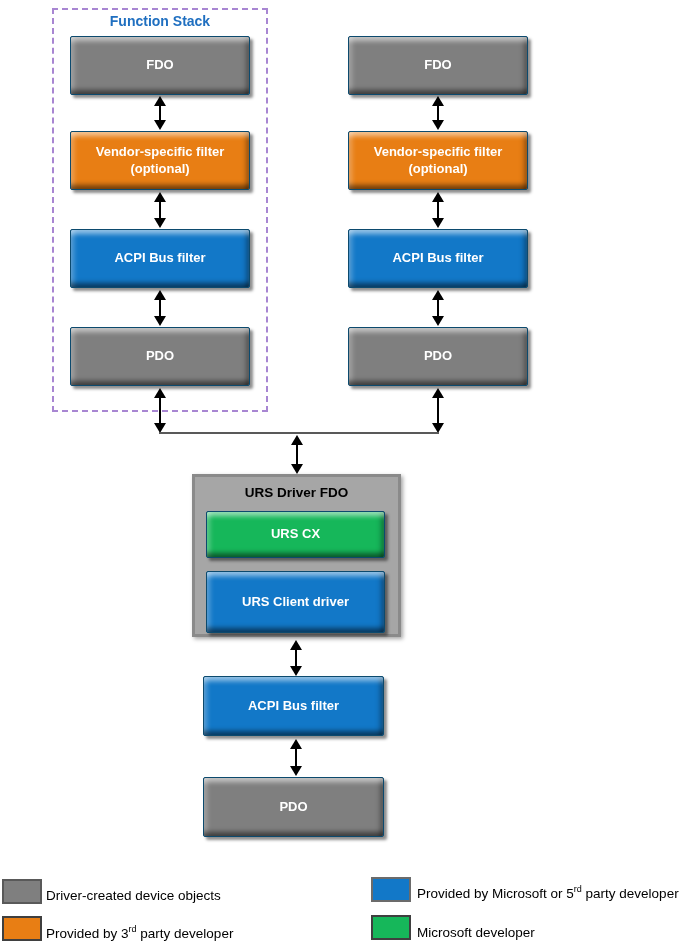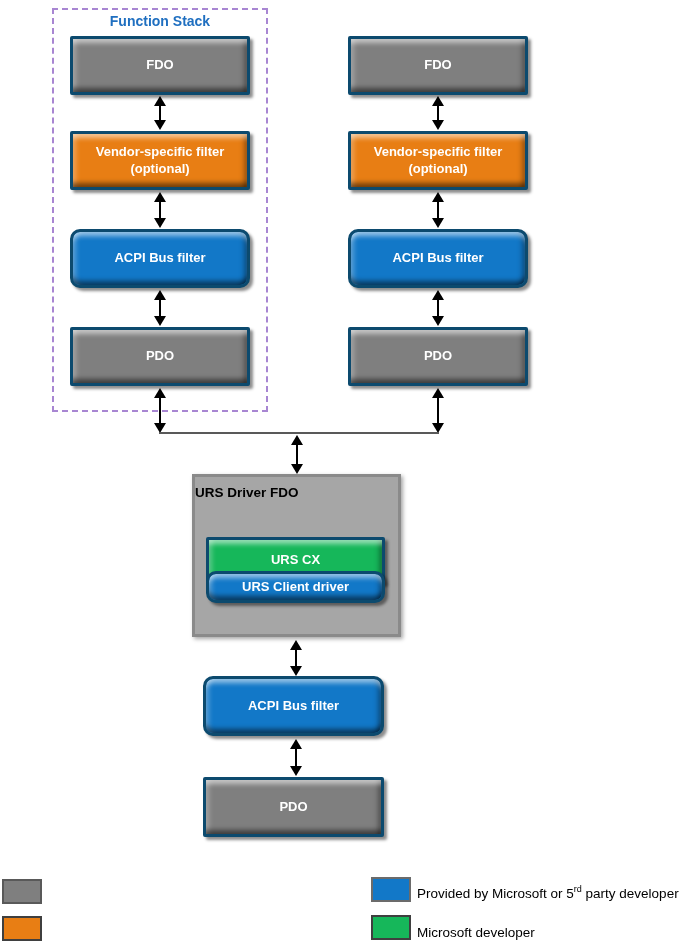--- a/index.html
+++ b/index.html
@@ -5,44 +5,44 @@
   html,body{margin:0;padding:0;background:#ffffff;}
   .page{position:relative;width:691px;height:948px;background:#ffffff;
         font-family:"Liberation Sans",sans-serif;overflow:hidden;padding-left:16px;}
 
   .dashed-container{position:absolute;border:2px dashed var(--purple);background:transparent;}
   .stack-title{position:absolute;left:0;right:0;top:3px;text-align:center;
                color:var(--title-blue);font-weight:bold;font-size:14px;}
 
   .box{position:absolute;display:flex;align-items:center;justify-content:center;
        text-align:center;color:#ffffff;font-weight:bold;font-size:13px;line-height:1.3;
-       border:3px solid #0c4a6e;border-radius:2px;padding:0 3px;box-sizing:border-box;
+       border:1px solid #0c4a6e;border-radius:2px;padding:0 3px;box-sizing:border-box;
        box-shadow:
          inset 0 7px 5px -3px rgba(255,255,255,.55),
          inset 0 -7px 5px -3px rgba(0,0,0,.5),
          inset 7px 0 5px -4px rgba(255,255,255,.3),
          inset -7px 0 5px -4px rgba(0,0,0,.35),
          3px 3px 3px rgba(0,0,0,.45);}
   .box.gray{background:var(--box-gray);}
   .box.orange{background:var(--box-orange);}
-  .box.blue{background:var(--box-blue);border-radius:10px;}
-  .box.green{background:var(--box-green);margin-top:26px;}
+  .box.blue{background:var(--box-blue);}
+  .box.green{background:var(--box-green);}
 
   .varrow{position:absolute;width:12px;}
   .varrow .shaft{position:absolute;left:5px;top:7px;bottom:7px;width:2px;background:var(--arrow);}
   .varrow::before,.varrow::after{content:"";position:absolute;left:0;
        border-left:6px solid transparent;border-right:6px solid transparent;}
   .varrow::before{top:0;border-bottom:10px solid var(--arrow);}
   .varrow::after{bottom:0;border-top:10px solid var(--arrow);}
 
   .hline{position:absolute;height:2px;background:var(--connector);}
 
   .urs-container{position:absolute;background:var(--container-gray);
        border:3px solid #8a8a8a;box-shadow:2px 2px 4px rgba(0,0,0,.35);box-sizing:border-box;}
-  .urs-title{position:absolute;left:0;right:0;top:8px;text-align:left;
+  .urs-title{position:absolute;left:0;right:0;top:8px;text-align:center;
        color:#000000;font-weight:bold;font-size:13.5px;}
 
   .legend-swatch{position:absolute;width:40px;height:25px;border:2px solid #3f3f3f;box-sizing:border-box;}
   .legend-swatch.gray{background:var(--box-gray);border-color:#595959;}
   .legend-swatch.orange{background:var(--box-orange);}
   .legend-swatch.blue{background:var(--box-blue);border-color:#6b6b6b;}
   .legend-swatch.green{background:var(--box-green);}
   .legend-label{position:absolute;font-size:13.5px;color:#000000;line-height:17px;white-space:nowrap;}
   .legend-label sup{font-size:9px;}
 </style>
@@ -92,35 +92,37 @@
     </div>
 
   <div class="hline" style="left:159px;top:432px;width:280px"></div>
   <div class="varrow" style="left:291px;top:435px;height:39px">
       <div class="shaft"></div>
     </div>
 
   <div class="urs-container" style="left:192px;top:474px;width:209px;height:163px">
     <div class="urs-title">URS Driver FDO</div>
     <div class="box green" style="left:11px;top:34px;width:179px;height:47px">URS CX</div>
-    <div class="box blue" style="left:11px;top:94px;width:179px;height:32px">URS Client driver</div>
+    <div class="box blue" style="left:11px;top:94px;width:179px;height:62px">URS Client driver</div>
   </div>
 
   <div class="varrow" style="left:290px;top:640px;height:36px">
       <div class="shaft"></div>
     </div>
   <div class="box blue" style="left:203px;top:676px;width:181px;height:60px">ACPI Bus filter</div>
   <div class="varrow" style="left:290px;top:739px;height:37px">
       <div class="shaft"></div>
     </div>
   <div class="box gray" style="left:203px;top:777px;width:181px;height:60px">PDO</div>
 
   <div class="legend-swatch gray" style="left:2px;top:879px"></div>
+  <div class="legend-label" style="left:46px;top:883px"><span>Driver-created device objects</span><sup></sup><span></span></div>
 
   <div class="legend-swatch orange" style="left:2px;top:916px"></div>
+  <div class="legend-label" style="left:46px;top:921px"><span>Provided by 3</span><sup>rd</sup><span> party developer</span></div>
 
   <div class="legend-swatch blue" style="left:371px;top:877px"></div>
   <div class="legend-label" style="left:417px;top:881px"><span>Provided by Microsoft or 5</span><sup>rd</sup><span> party developer</span></div>
 
   <div class="legend-swatch green" style="left:371px;top:915px"></div>
   <div class="legend-label" style="left:417px;top:920px"><span>Microsoft developer</span><sup></sup><span></span></div>
 
 </div>
 
 </body></html>

